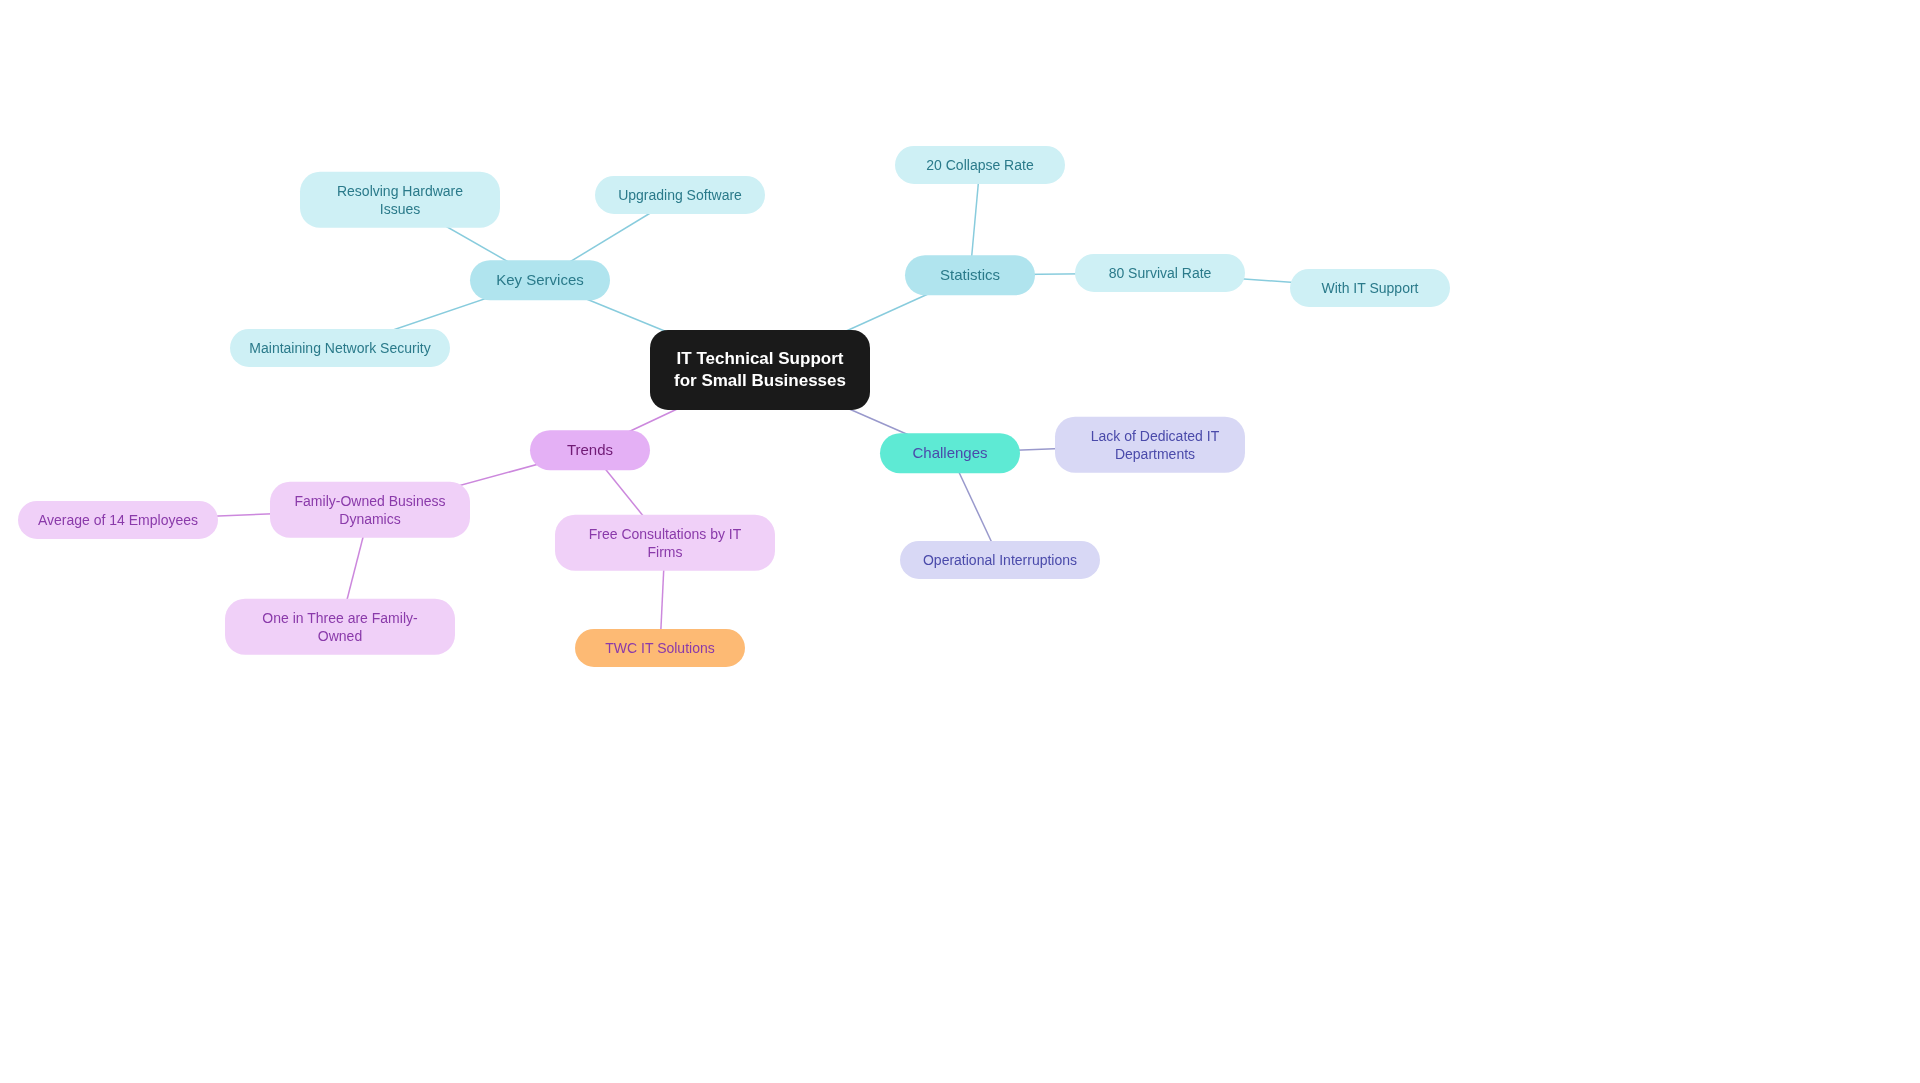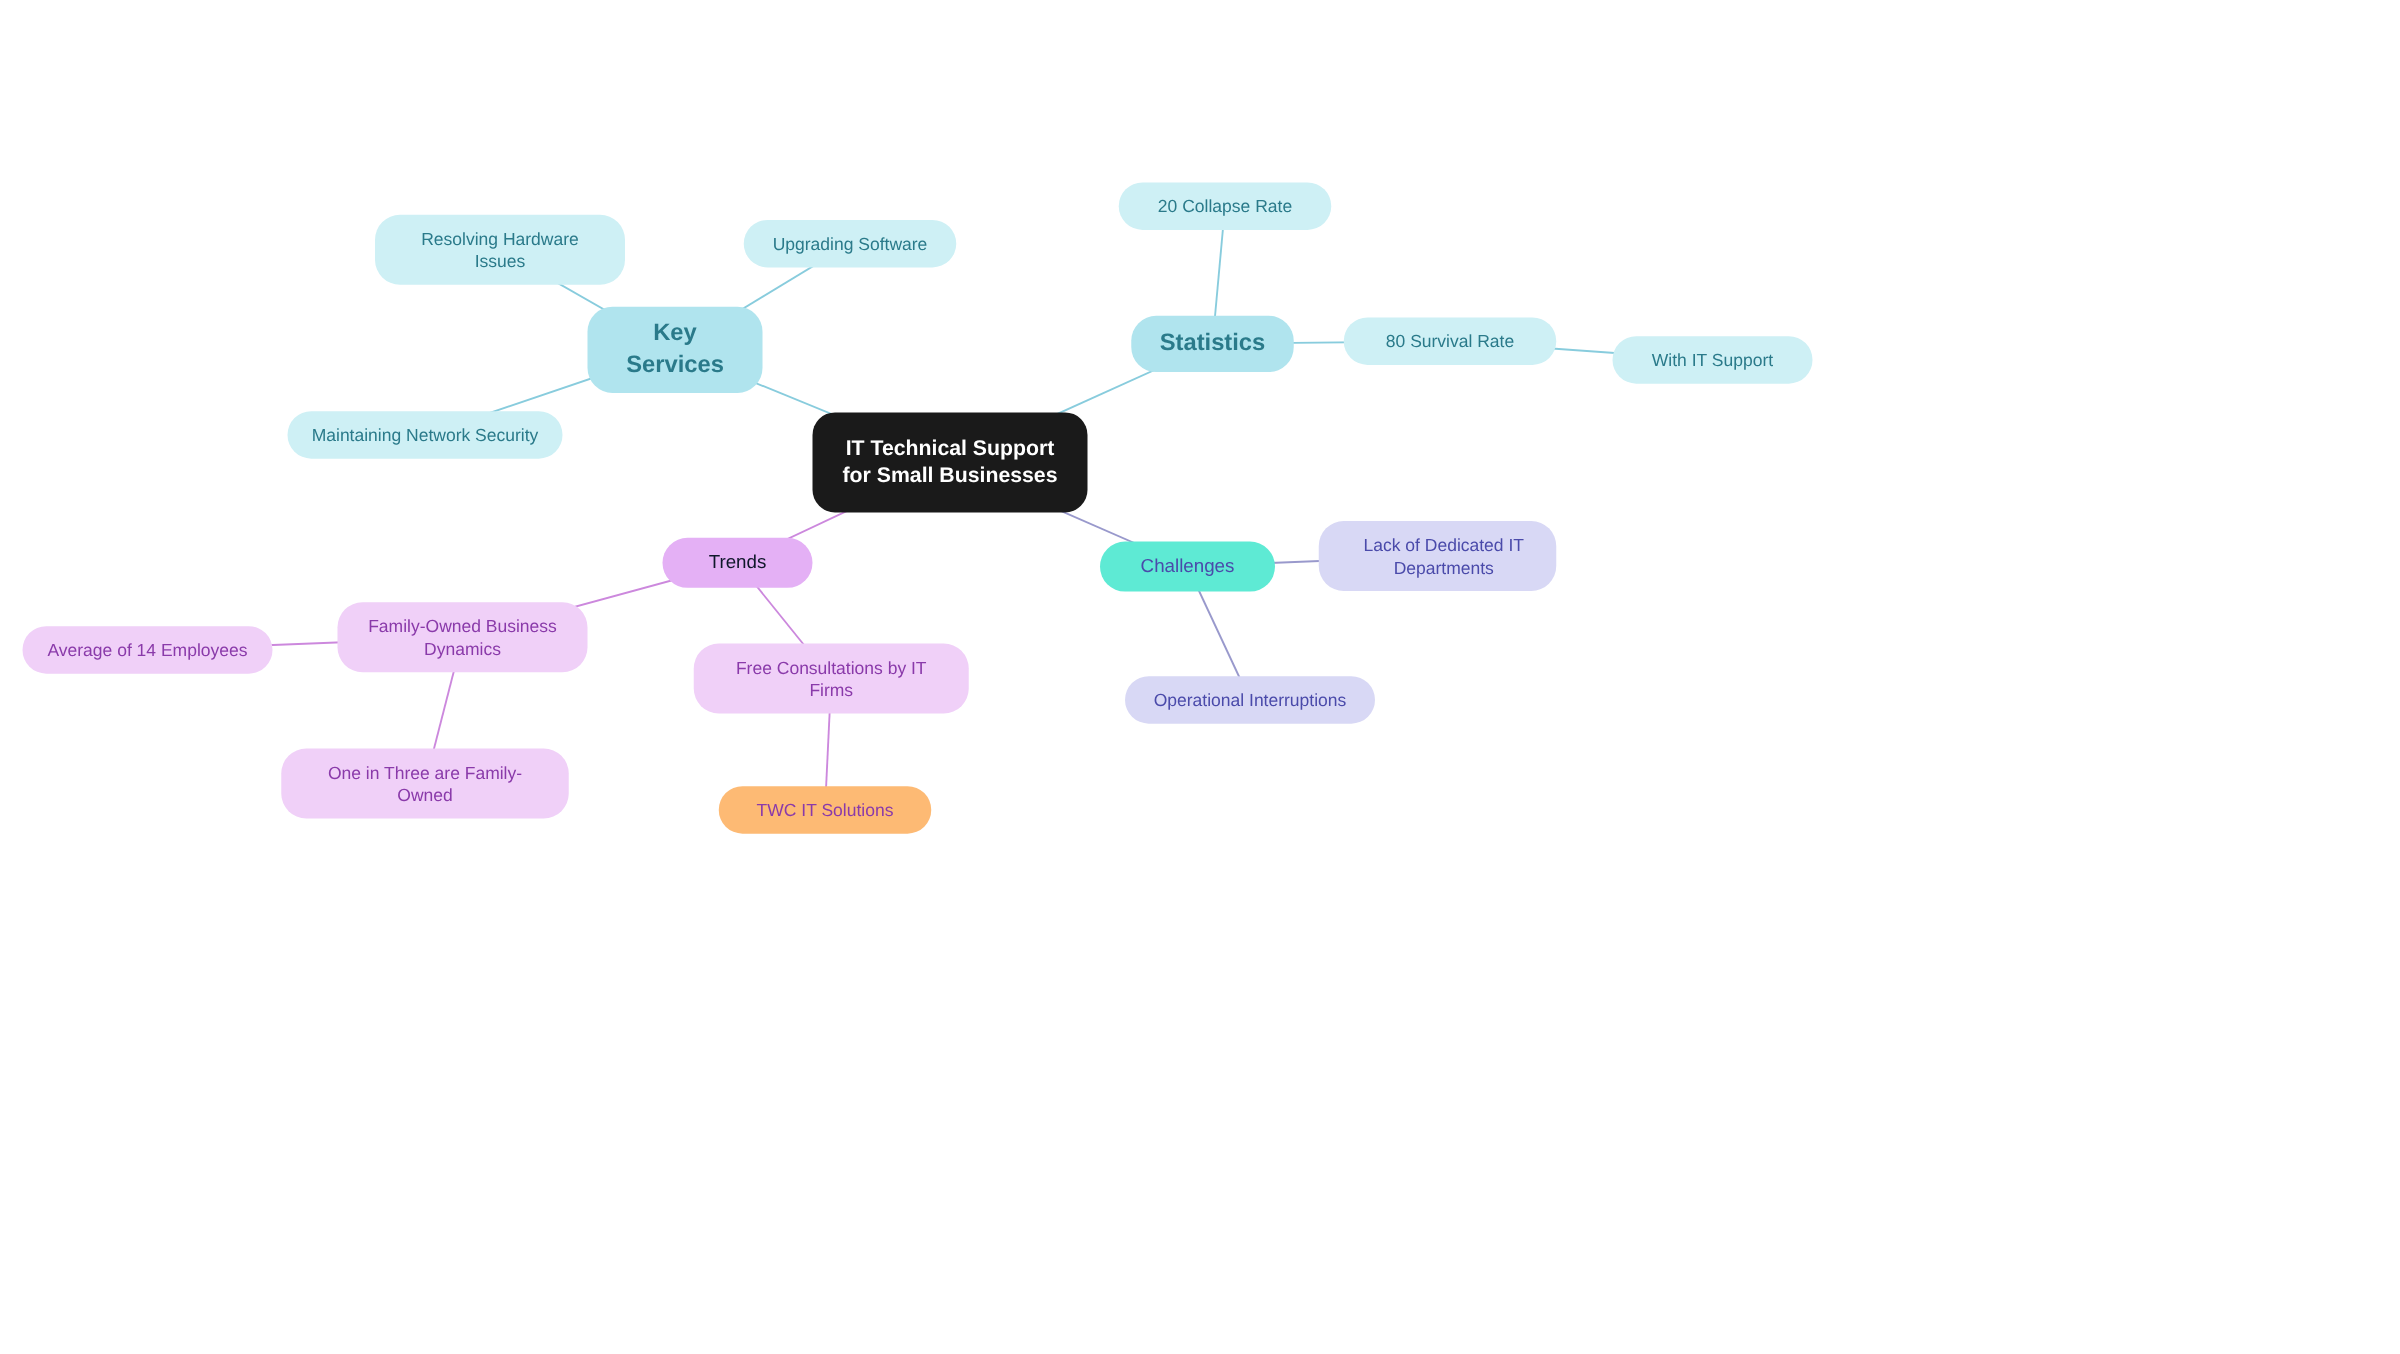--- a/index.html
+++ b/index.html
@@ -46,22 +46,22 @@
     }
     .node-cyan {
       background: #cef0f5;
       color: #2a7a8a;
       border: none;
       font-size: 14px;
     }
     .node-cyan-mid {
       background: #b8e8f0;
       color: #2a7a8a;
-      font-size: 19px;
-      font-weight: 700;
+      font-size: 15px;
+      font-weight: 400;
     }
     .node-purple {
       background: #f0d0f8;
       color: #7a3a9a;
       font-size: 14px;
     }
     .node-purple-mid {
       background: #e8b8f5;
       color: #7a3a9a;
       font-size: 15px;
@@ -125,21 +125,21 @@
   <div class="node node-cyan" style="left:340px; top:348px; width:220px; background:#cef0f5; color:#2a7a8a;">Maintaining Network Security</div>
 
   <div class="node node-cyan-mid" style="left:970px; top:275px; width:130px; background:#b0e4ee; color:#2a7a8a;text-align:right;">Statistics</div>
 
   <div class="node node-cyan" style="left:980px; top:165px; width:170px; background:#cef0f5; color:#2a7a8a;">20 Collapse Rate</div>
 
   <div class="node node-cyan" style="left:1160px; top:273px; width:170px; background:#cef0f5; color:#2a7a8a;">80 Survival Rate</div>
 
   <div class="node node-cyan" style="left:1370px; top:288px; width:160px; background:#cef0f5; color:#2a7a8a;">With IT Support</div>
 
-  <div class="node node-purple-mid" style="left:590px; top:450px; width:120px; background:#e4b0f5; color:#0f172a;text-align:right;">Trends</div>
+  <div class="node node-purple-mid" style="left:590px; top:450px; width:120px; background:#e4b0f5; color:#701a75;text-align:right;">Trends</div>
 
   <div class="node node-purple" style="left:370px; top:510px; width:200px; background:#f0d0f8; color:#8a3aaa;">Family-Owned Business Dynamics</div>
 
   <div class="node node-purple" style="left:118px; top:520px; width:200px; background:#f0d0f8; color:#8a3aaa;">Average of 14 Employees</div>
 
   <div class="node node-purple" style="left:340px; top:627px; width:230px; background:#f0d0f8; color:#8a3aaa;">One in Three are Family-Owned</div>
 
   <div class="node node-purple" style="left:665px; top:543px; width:220px; background:#f0d0f8; color:#8a3aaa;">Free Consultations by IT Firms</div>
 
   <div class="node node-purple" style="left:660px; top:648px; width:170px; background:#fdba74; color:#8a3aaa;">TWC IT Solutions</div>

